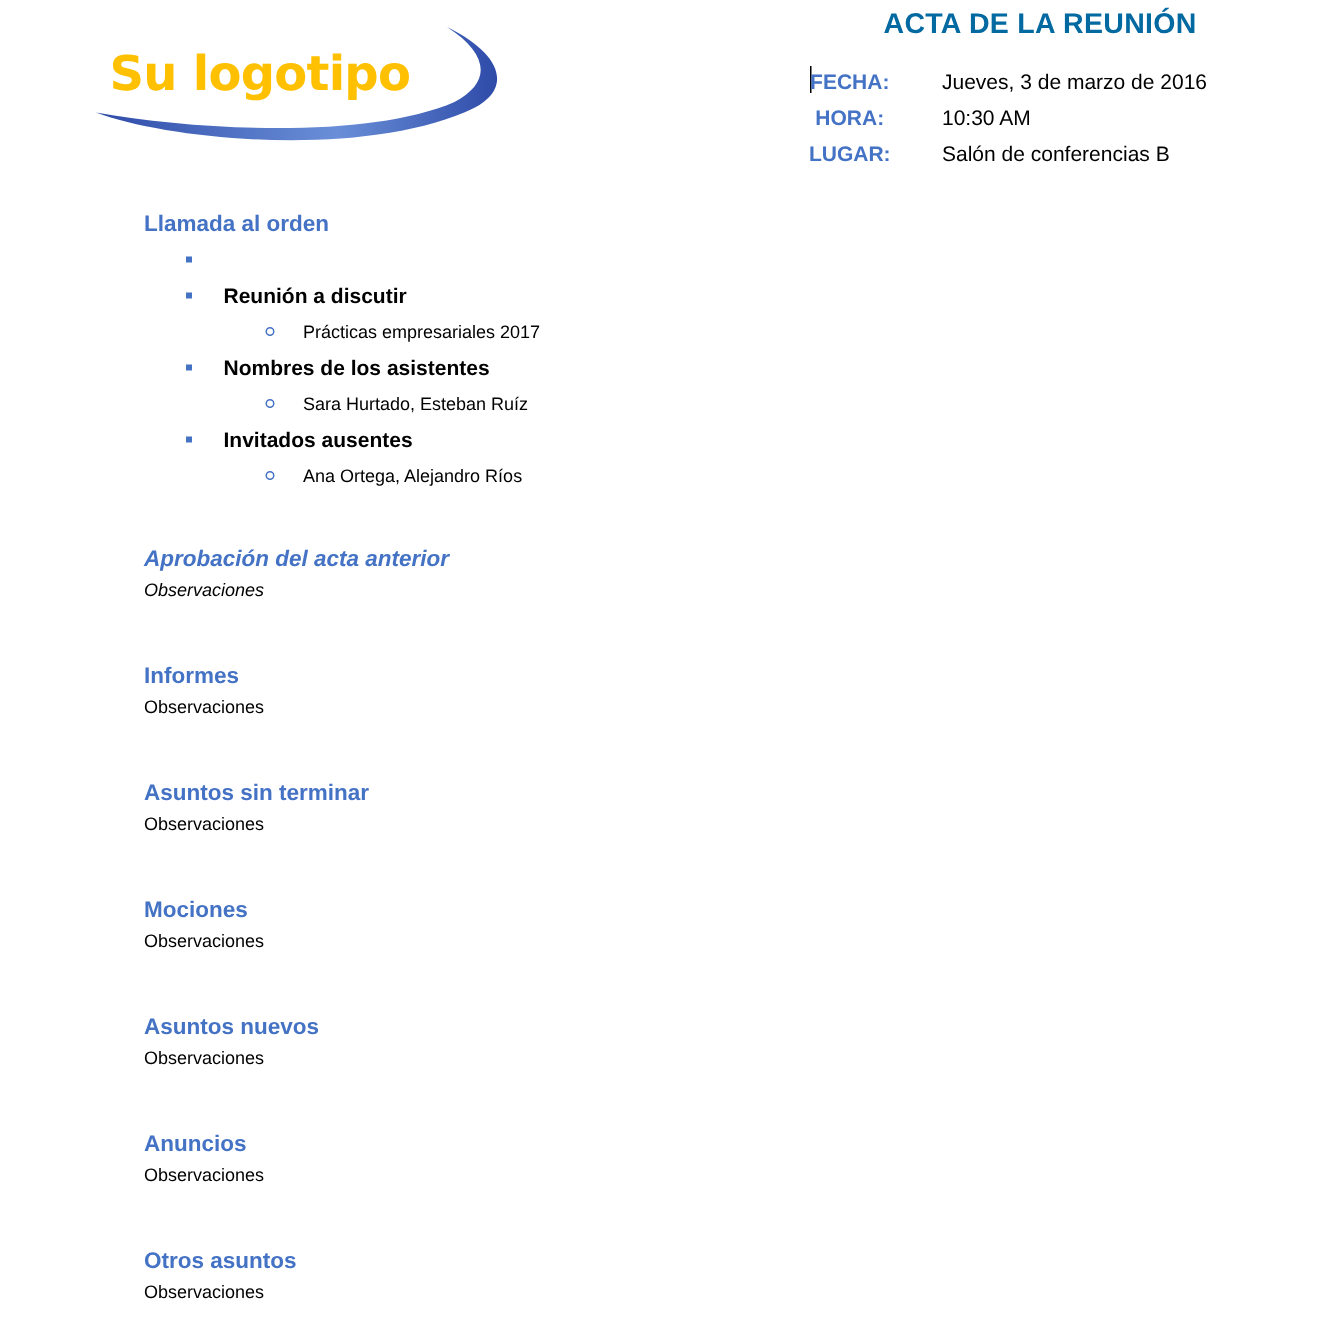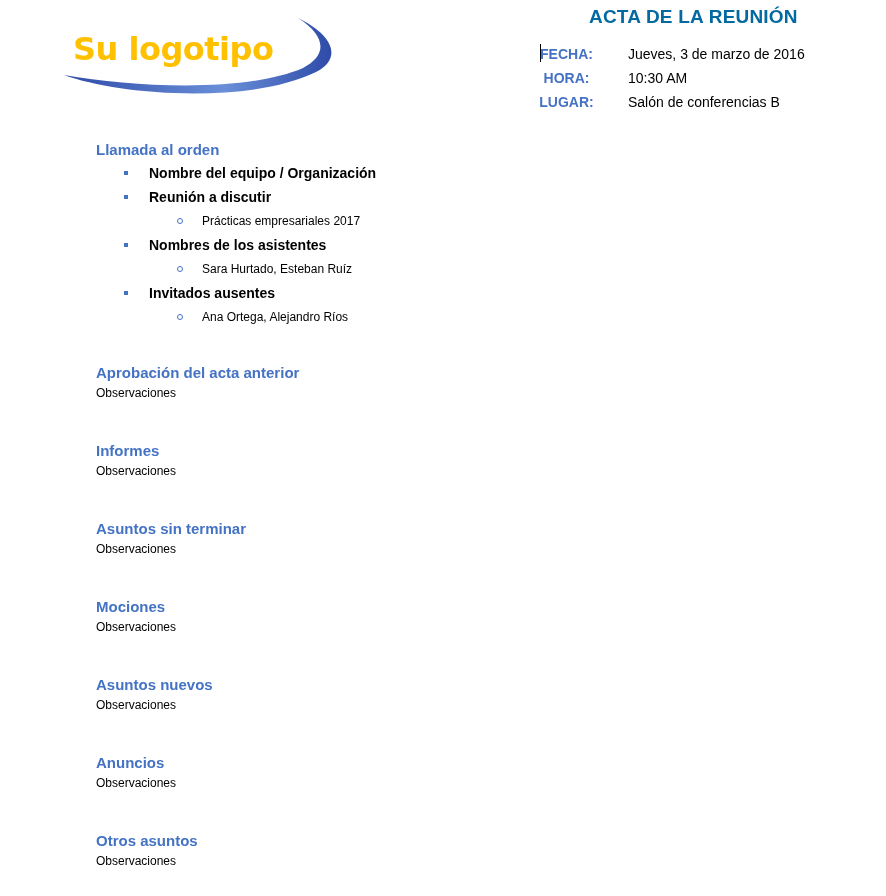--- a/index.html
+++ b/index.html
@@ -25,21 +25,21 @@
   .cursor { position: absolute; left: 540px; top: 44px; width: 1px; height: 18px; background: #000; }
 
   .content { position: absolute; left: 48px; top: 139px; width: 500px; margin-left: 48px; }
   .h { font-size: 15px; font-weight: bold; color: #4472C4; height: 22px; line-height: 22px; }
   .l1 { position: relative; height: 24px; line-height: 24px; padding-left: 53px; font-size: 14px; font-weight: bold; }
   .l1 .bullet { position: absolute; left: 28px; top: 10px; width: 4px; height: 4px; background: #4472C4; }
   .l2 { position: relative; height: 24px; line-height: 24px; padding-left: 106px; font-size: 12px; }
   .l2 .bullet { position: absolute; left: 81px; top: 9px; width: 4px; height: 4px; border: 1px solid #4472C4; border-radius: 50%; }
   .obs { font-size: 12px; height: 18px; line-height: 18px; }
   .section { margin-top: 36px; }
-  .section.first { margin-top: 33px; }
+  .section.first { margin-top: 33px; font-style: italic; }
   .section + .section { margin-top: 38px; }
 </style>
 </head>
 <body>
 
 <div class="logo">
   <svg width="280" height="95" viewBox="0 0 280 95">
     <defs>
       <linearGradient id="sw" x1="0" y1="0" x2="1" y2="0">
         <stop offset="0" stop-color="#2E4BA8"></stop>
@@ -66,21 +66,21 @@
   </div>
   <div class="meta-row">
     <span class="meta-label">LUGAR:</span>
     <span class="meta-value">Salón de conferencias B</span>
   </div>
 </div>
 
 <div class="content">
   <div>
     <div class="h">Llamada al orden</div>
-    <div class="l1"><span class="bullet"></span><span>Nombre del equipo / Organización</span></div>
+    <div class="l1"><span class="bullet"></span></div>
     <div class="l1"><span class="bullet"></span><span>Reunión a discutir</span></div>
     <div class="l2"><span class="bullet"></span><span>Prácticas empresariales 2017</span></div>
     <div class="l1"><span class="bullet"></span><span>Nombres de los asistentes</span></div>
     <div class="l2"><span class="bullet"></span><span>Sara Hurtado, Esteban Ruíz</span></div>
     <div class="l1"><span class="bullet"></span><span>Invitados ausentes</span></div>
     <div class="l2"><span class="bullet"></span><span>Ana Ortega, Alejandro Ríos</span></div>
   </div>
 
   <div class="section first">
     <div class="h">Aprobación del acta anterior</div>

